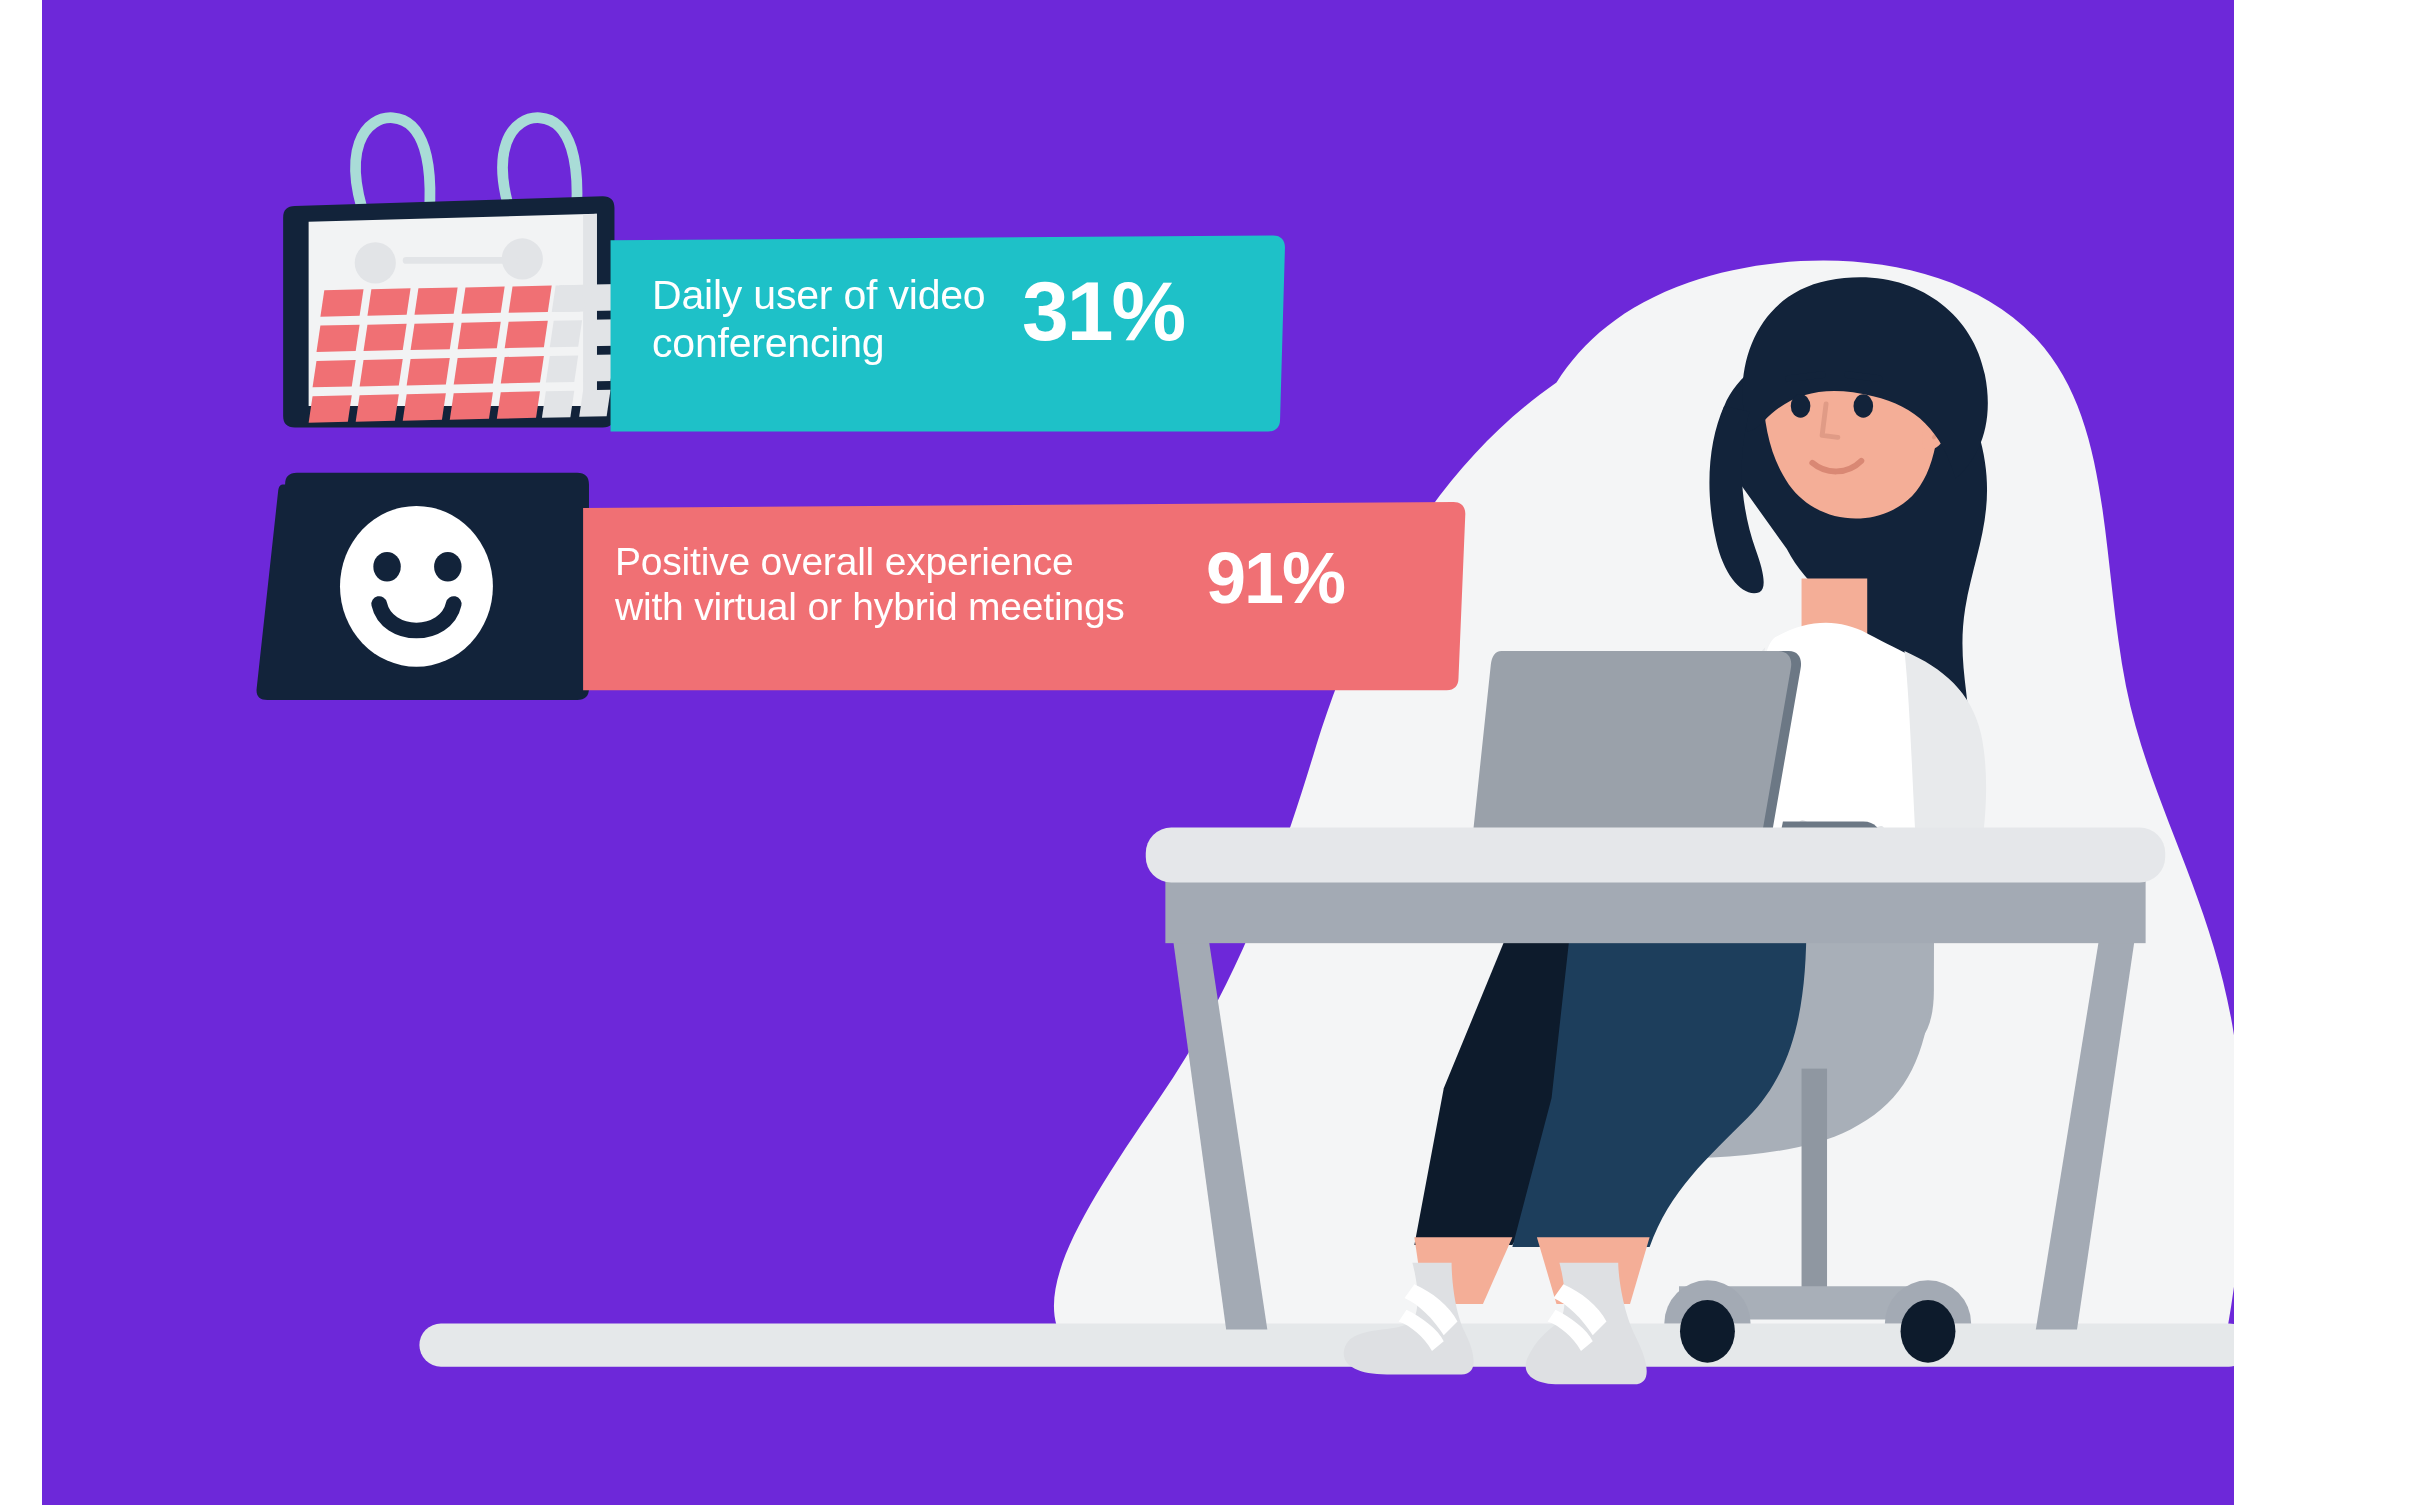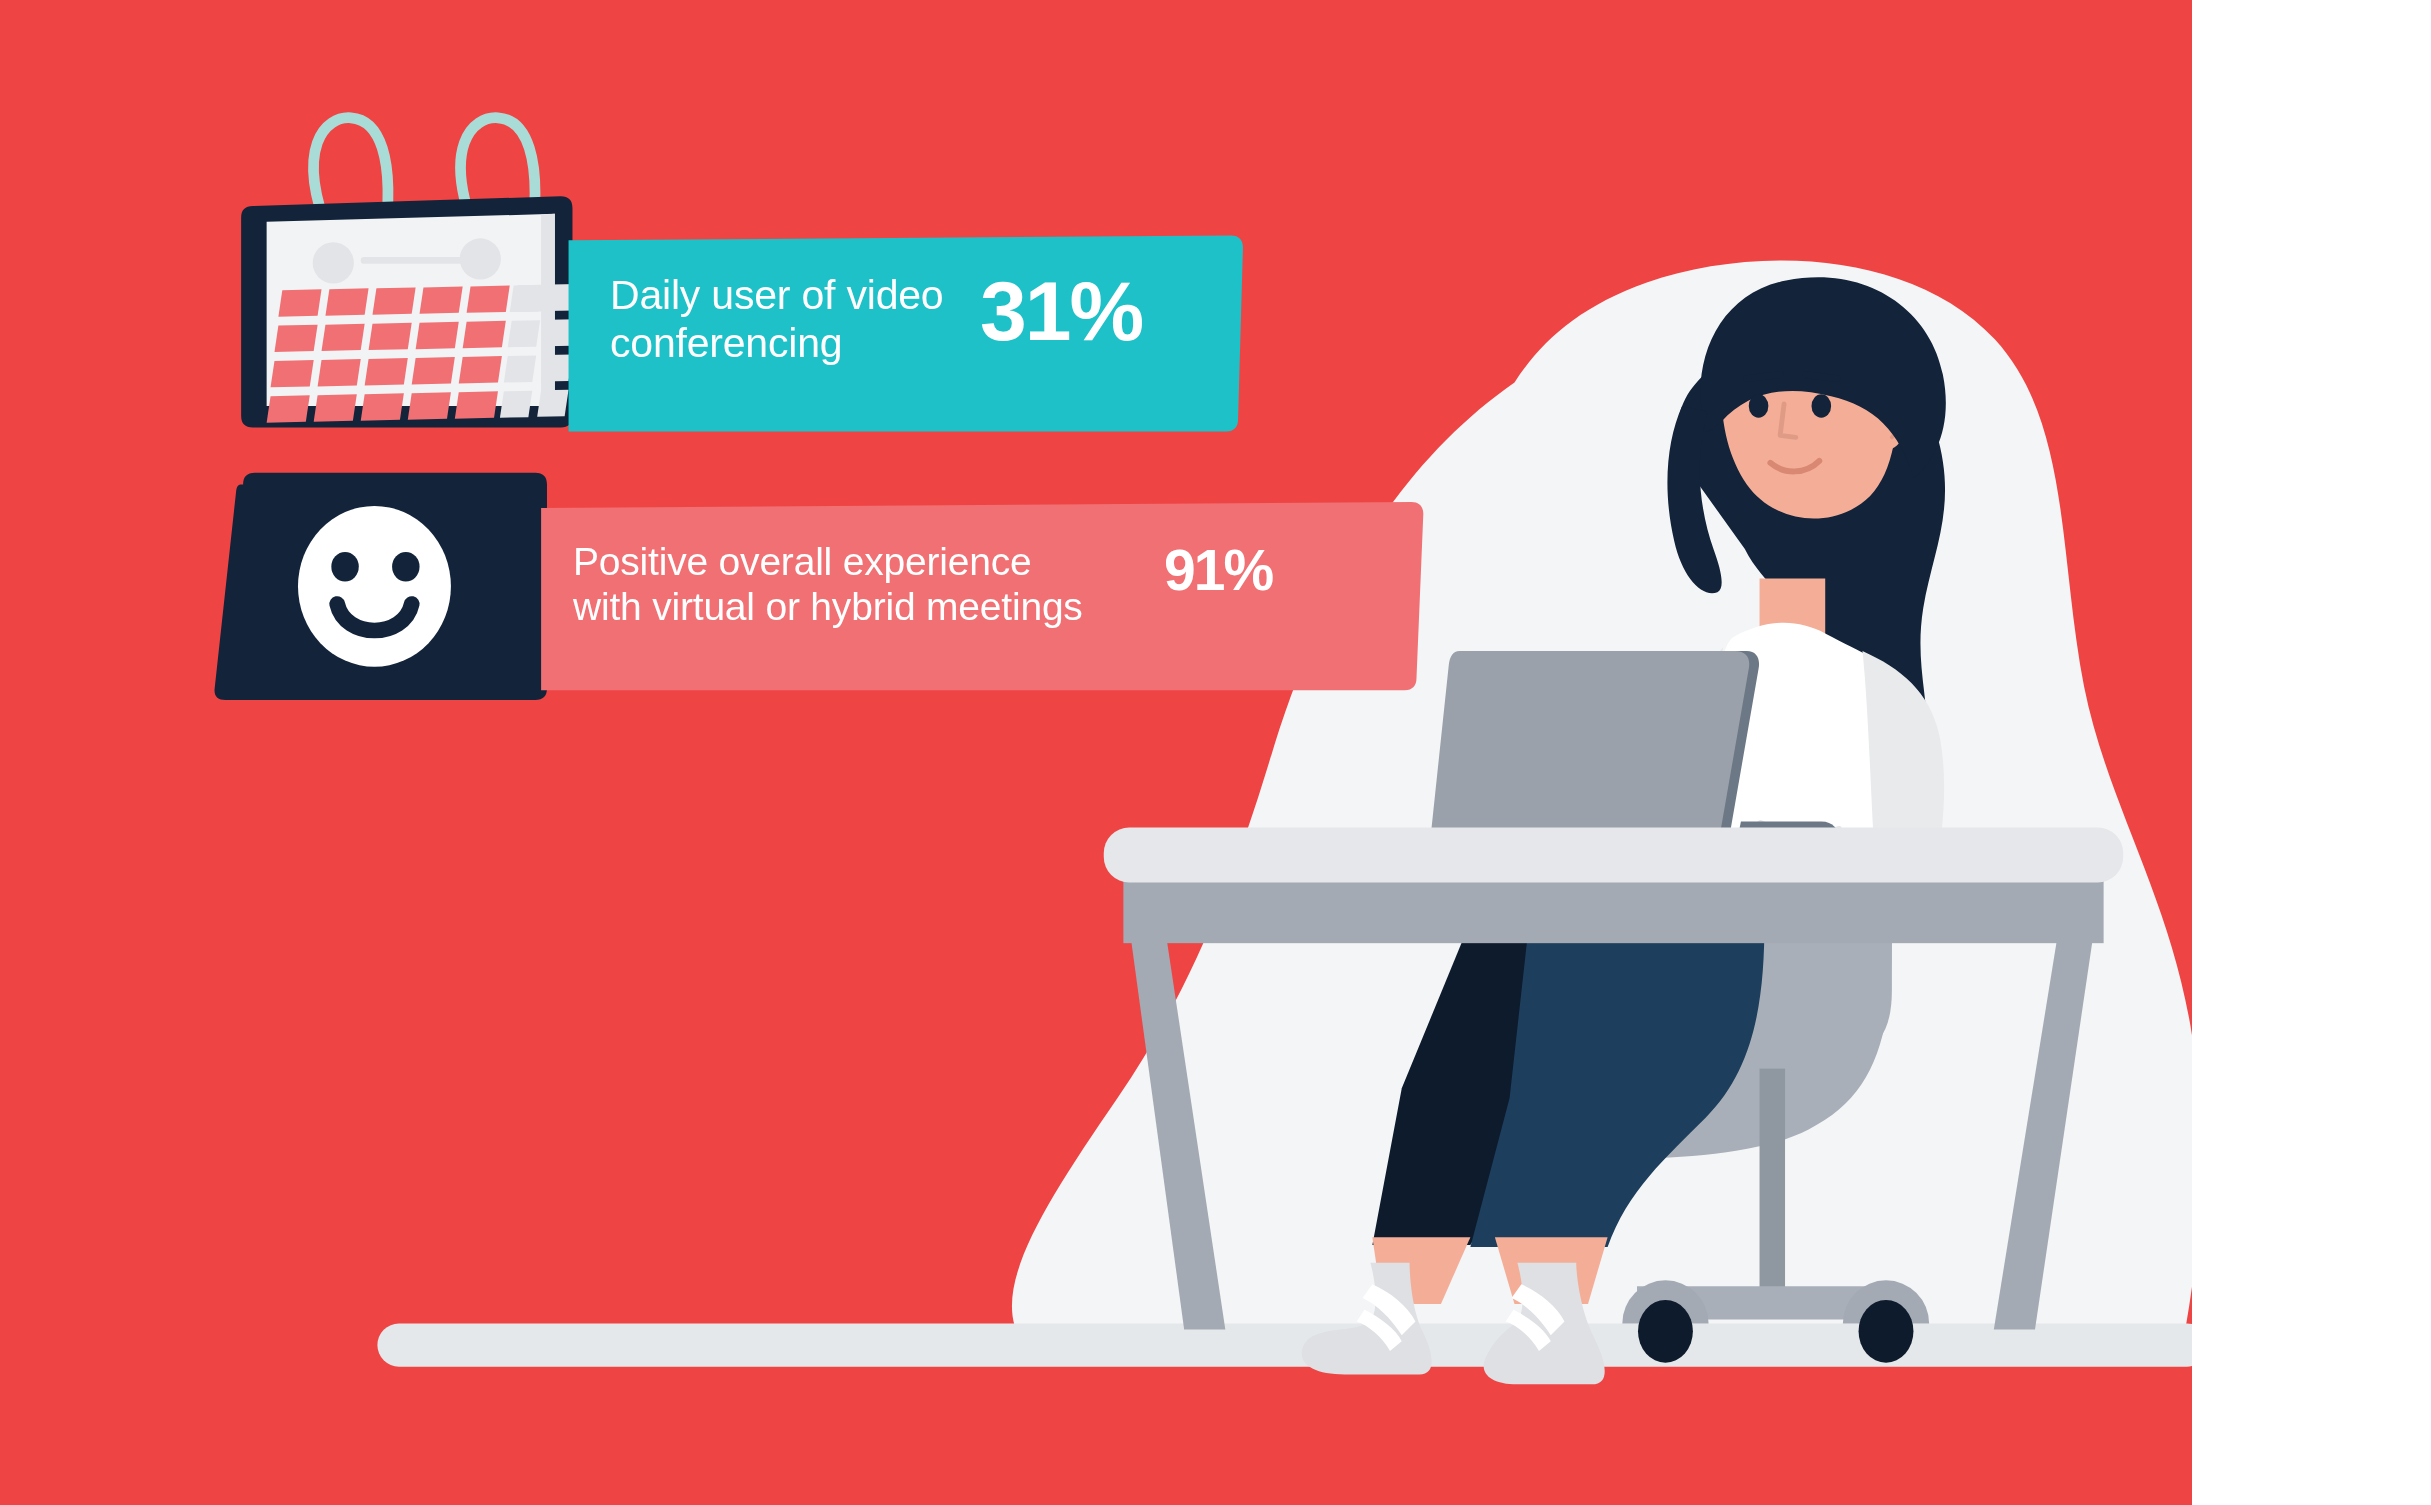--- a/index.html
+++ b/index.html
@@ -7,22 +7,23 @@
     padding: 0;
     background: #ffffff;
   }
   body {
     font-family: "Liberation Sans", sans-serif;
   }
   #stage {
     position: relative;
     width: 2192px;
     height: 1506px;
-    background: #ef4444;
+    background: #6d28d9;
     overflow: hidden;
+    margin-left: 42px;
   }
   #stage svg.scene {
     position: absolute;
     left: 0;
     top: 0;
     width: 2432px;
     height: 1506px;
   }
   
   .stat-text-layer {
@@ -43,21 +44,21 @@
   .stat-value {
     position: absolute;
     color: #ffffff;
     font-family: "Liberation Sans", sans-serif;
     font-weight: 700;
     letter-spacing: -2px;
   }
   #row1-label { left: 610px;  top: 272px;  font-size: 41px; }
   #row1-value { left: 980px; top: 263px;  font-size: 84px; }
   #row2-label { left: 573px;  top: 539px;  font-size: 39px; }
-  #row2-value { left: 1164px; top: 537px;  font-size: 57px; }
+  #row2-value { left: 1164px; top: 537px;  font-size: 72px; }
 </style>
 </head>
 <body>
 
 <div id="stage">
 
   <svg class="scene" viewBox="0 0 2481 1536" xmlns="http://www.w3.org/2000/svg">
 
     <g>
       <path d="M1545,390

